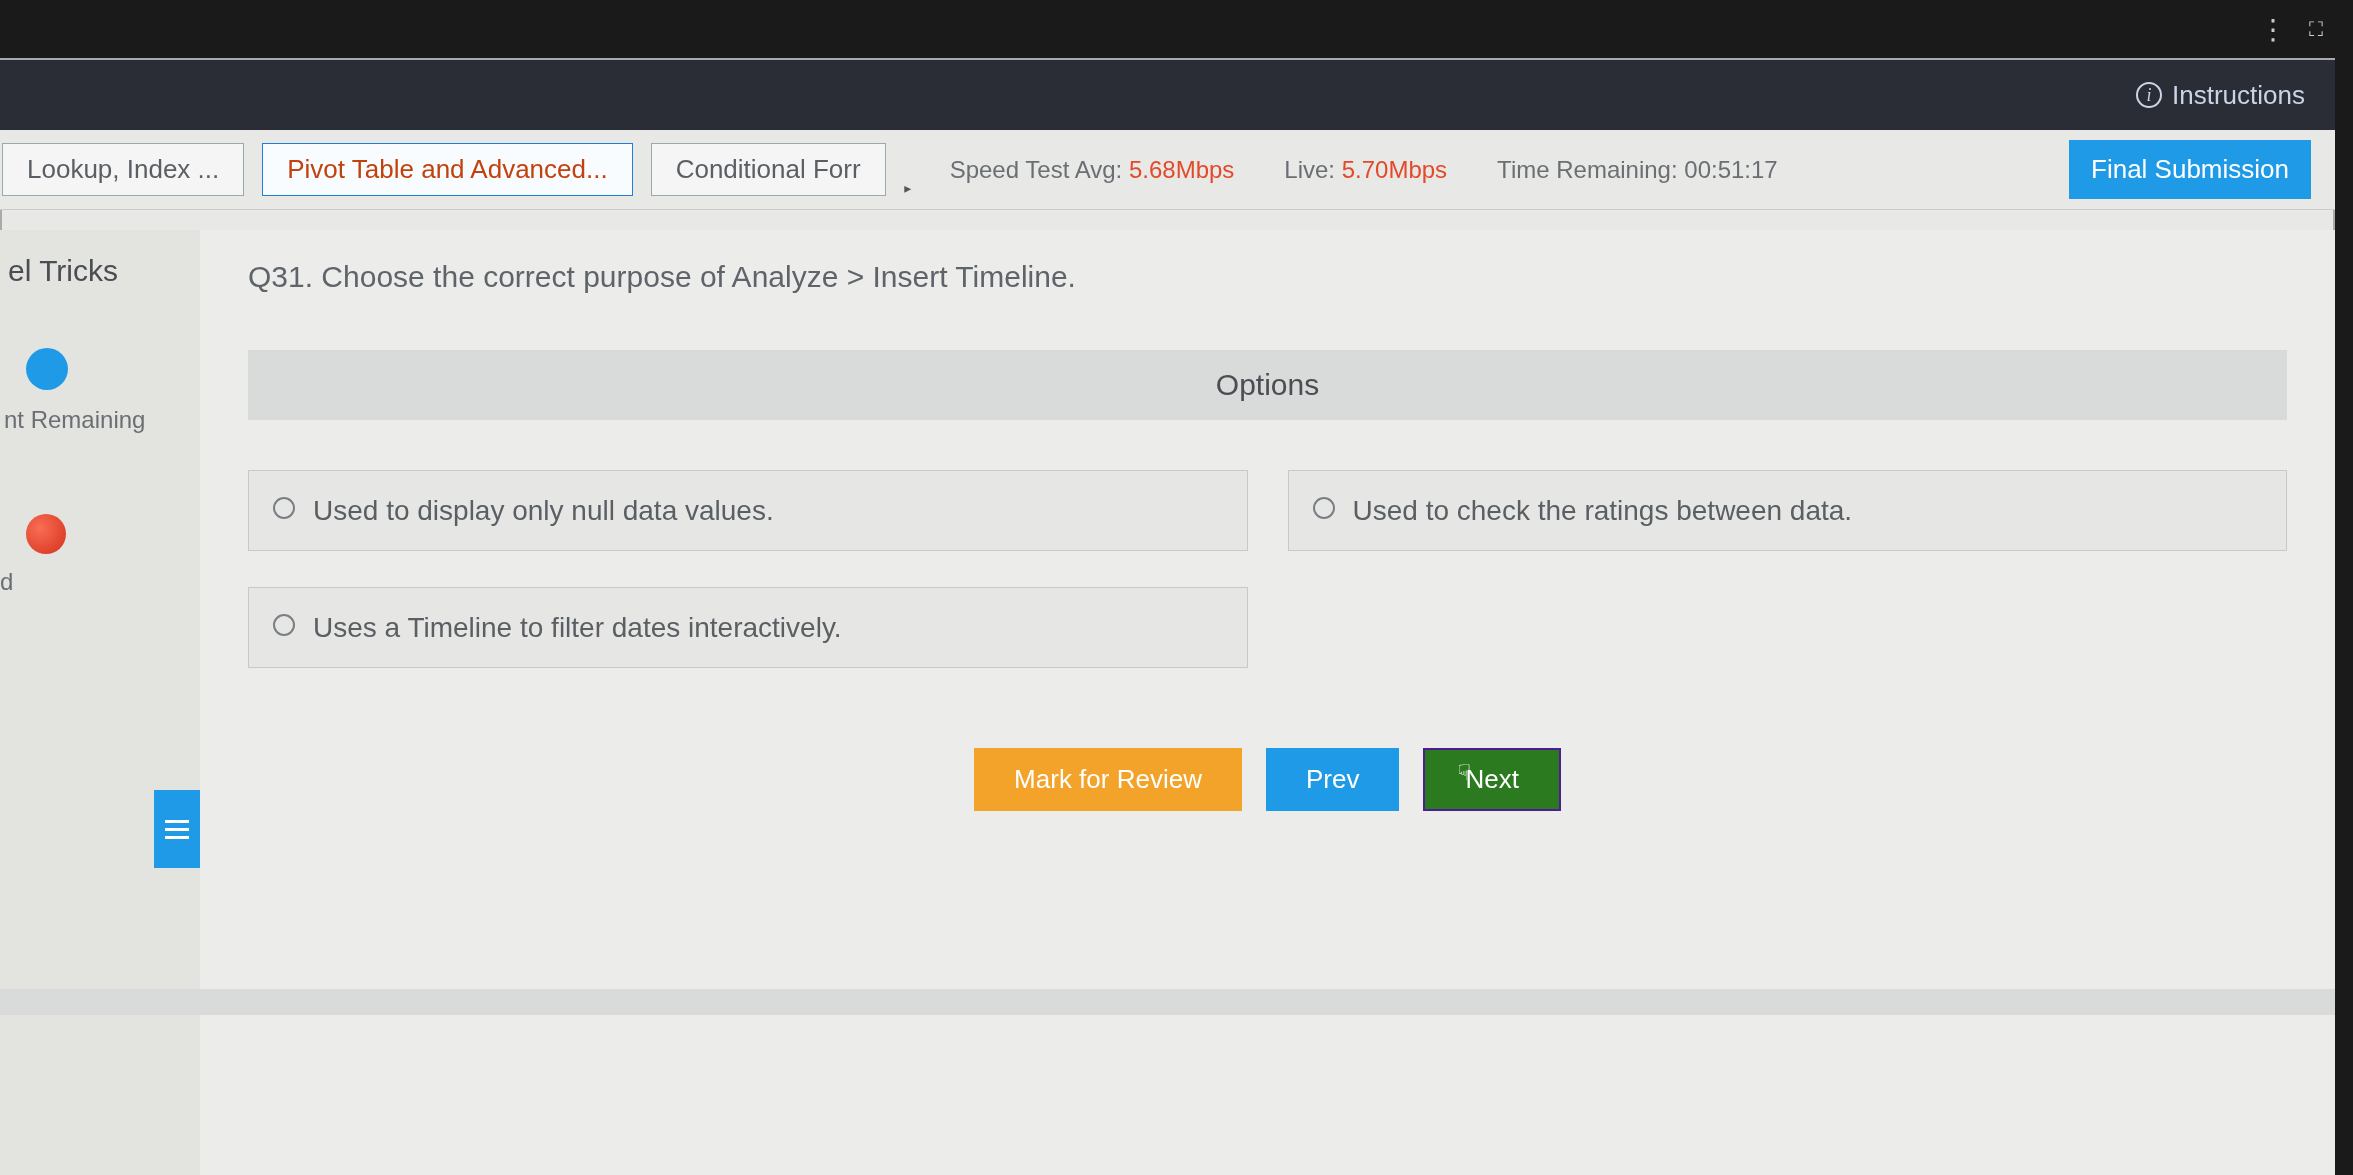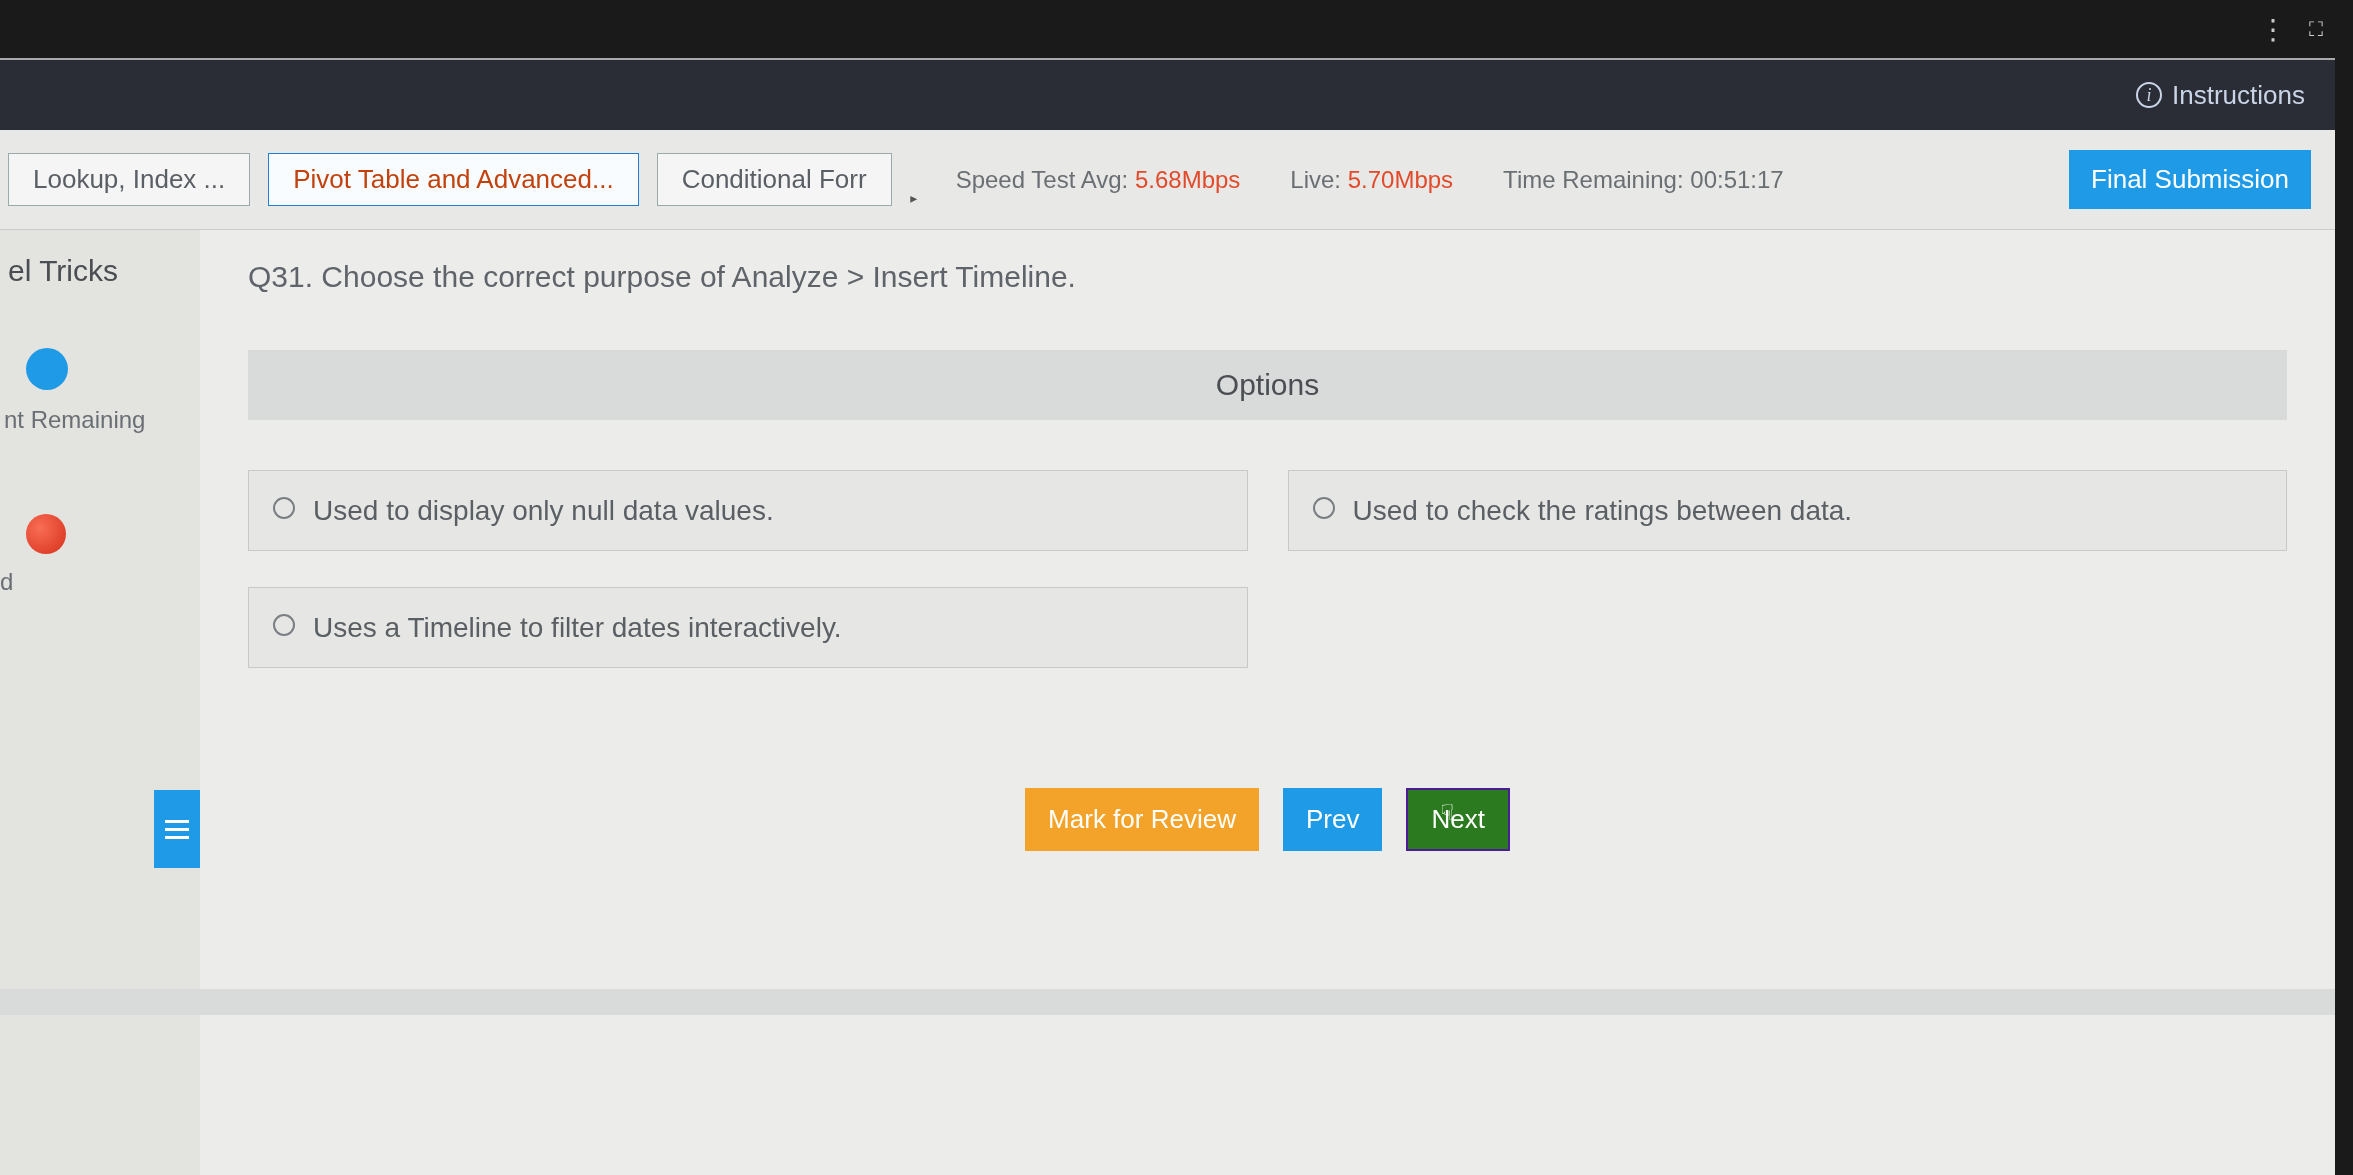--- a/index.html
+++ b/index.html
@@ -49,25 +49,25 @@
   display: inline-flex;
   align-items: center;
   justify-content: center;
   font-size: 18px;
   font-style: italic;
   font-family: Georgia, serif;
 }
 
 .header-bar {
   position: absolute;
-  top: 130px; left: 0; right: 18px; height: 100px;
+  top: 130px; left: 0; right: 18px; height: 80px;
   background: #e8e8e6;
   display: flex;
   align-items: center;
-  padding-left: 8px;
+  padding-left: 2px;
   border-bottom: 1px solid #ccc;
 }
 .tab-row { display: flex; gap: 18px; align-items: center; }
 .tab {
   border: 1px solid #9aa;
   background: #f4f5f4;
   padding: 10px 24px;
   color: #5a5f66;
   font-size: 26px;
   white-space: nowrap;
@@ -209,23 +209,22 @@
 .button-row {
   display: flex;
   justify-content: center;
   gap: 24px;
   margin-top: 40px;
 }
 .btn {
   border: none;
   color: #fff;
   font-size: 26px;
-  padding: 14px 23px;
+  padding: 14px 40px;
   cursor: pointer;
-  margin-top: 40px;
 }
 .btn.review { background: #f3a32a; }
 .btn.prev { background: #1f9ae6; }
 .btn.next { background: #2c7a1f; border: 2px solid #4c1d95; position: relative; }
 .cursor-hand {
   position: absolute;
   left: 32px; top: 10px;
   font-size: 22px;
   color: #fff;
 }

